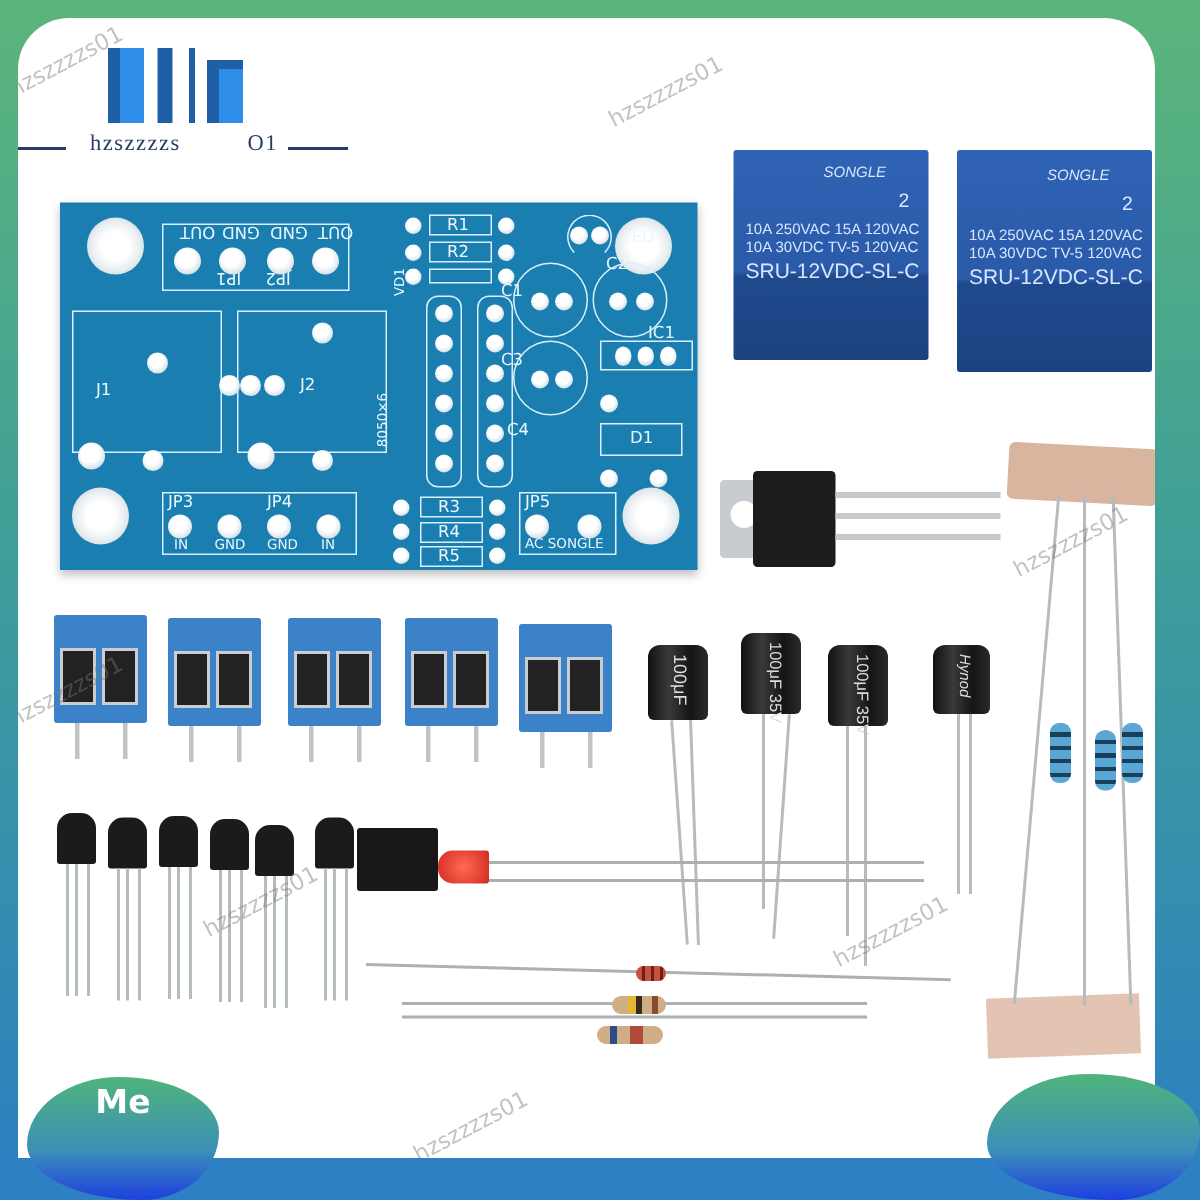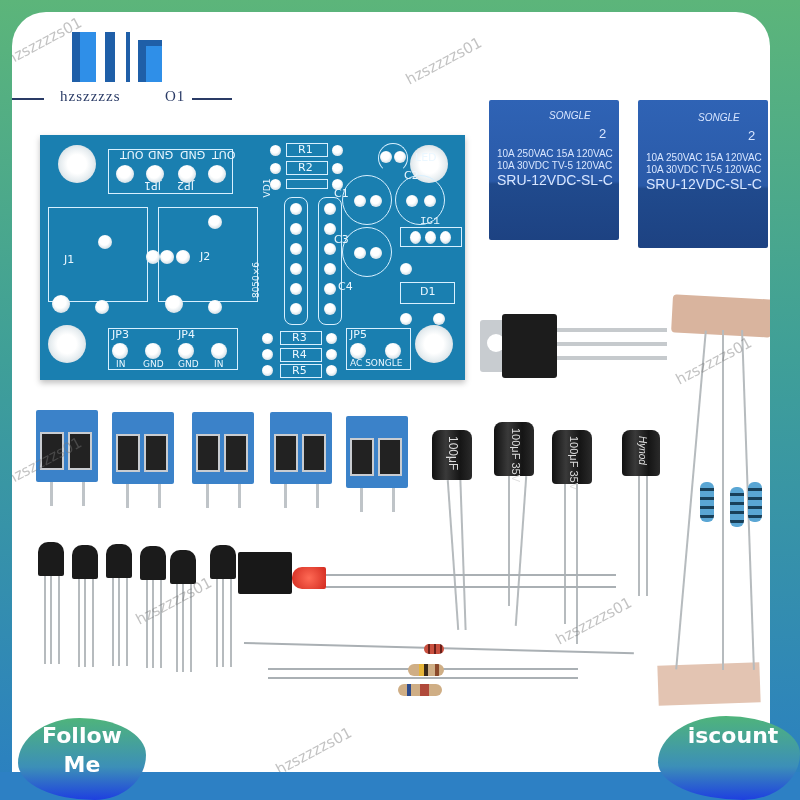--- a/index.html
+++ b/index.html
@@ -145,21 +145,21 @@
     <span class="silk-t" style="left:294px;top:52px;">C1</span>
     <span class="silk-t" style="left:364px;top:34px;">C2</span>
     <span class="silk-t" style="left:294px;top:98px;">C3</span>
     <span class="silk-t" style="left:298px;top:145px;">C4</span>
     <div class="pad" style="left:314px;top:60px;width:12px;height:12px;"></div>
       <div class="pad" style="left:330px;top:60px;width:12px;height:12px;"></div>
     <div class="pad" style="left:366px;top:60px;width:12px;height:12px;"></div>
       <div class="pad" style="left:384px;top:60px;width:12px;height:12px;"></div>
     <div class="pad" style="left:314px;top:112px;width:12px;height:12px;"></div>
       <div class="pad" style="left:330px;top:112px;width:12px;height:12px;"></div>
-    <span class="silk-t" style="left:380px;top:80px;font-family:Liberation Mono, monospace;">IC1</span>
+    <span class="silk-t" style="left:392px;top:80px;">IC1</span>
     <div class="silk" style="left:360px;top:92px;width:62px;height:20px;"></div>
     <div class="pad" style="left:370px;top:96px;width:11px;height:13px;"></div>
       <div class="pad" style="left:385px;top:96px;width:11px;height:13px;"></div>
       <div class="pad" style="left:400px;top:96px;width:11px;height:13px;"></div>
     <div class="silk" style="left:360px;top:147px;width:55px;height:22px;"></div>
     <span class="silk-t" style="left:380px;top:150px;">D1</span>
     <div class="pad" style="left:360px;top:128px;width:12px;height:12px;"></div>
     <div class="pad" style="left:360px;top:178px;width:12px;height:12px;"></div>
       <div class="pad" style="left:393px;top:178px;width:12px;height:12px;"></div>
 
@@ -317,22 +317,20 @@
   <span class="wm" style="left:-10px;top:440px;">hzszzzzs01</span>
   <span class="wm" style="left:120px;top:580px;">hzszzzzs01</span>
   <span class="wm" style="left:540px;top:600px;">hzszzzzs01</span>
   <span class="wm" style="left:260px;top:730px;">hzszzzzs01</span>
 </div>
 <div class="bottom-bar"></div>
 
 <div>
   <div class="blob" style="left:18px;top:718px;width:128px;height:82px;"></div>
   <div class="badge" style="left:18px;top:722px;width:128px;">
-    <div>Follow</div>
     <div>Me</div>
   </div>
 </div>
 <div>
   <div class="blob" style="left:658px;top:716px;width:142px;height:84px;"></div>
   <div class="badge" style="left:668px;top:722px;width:130px;">
-    <div>iscount</div>
   </div>
 </div>
 
 </body></html>

